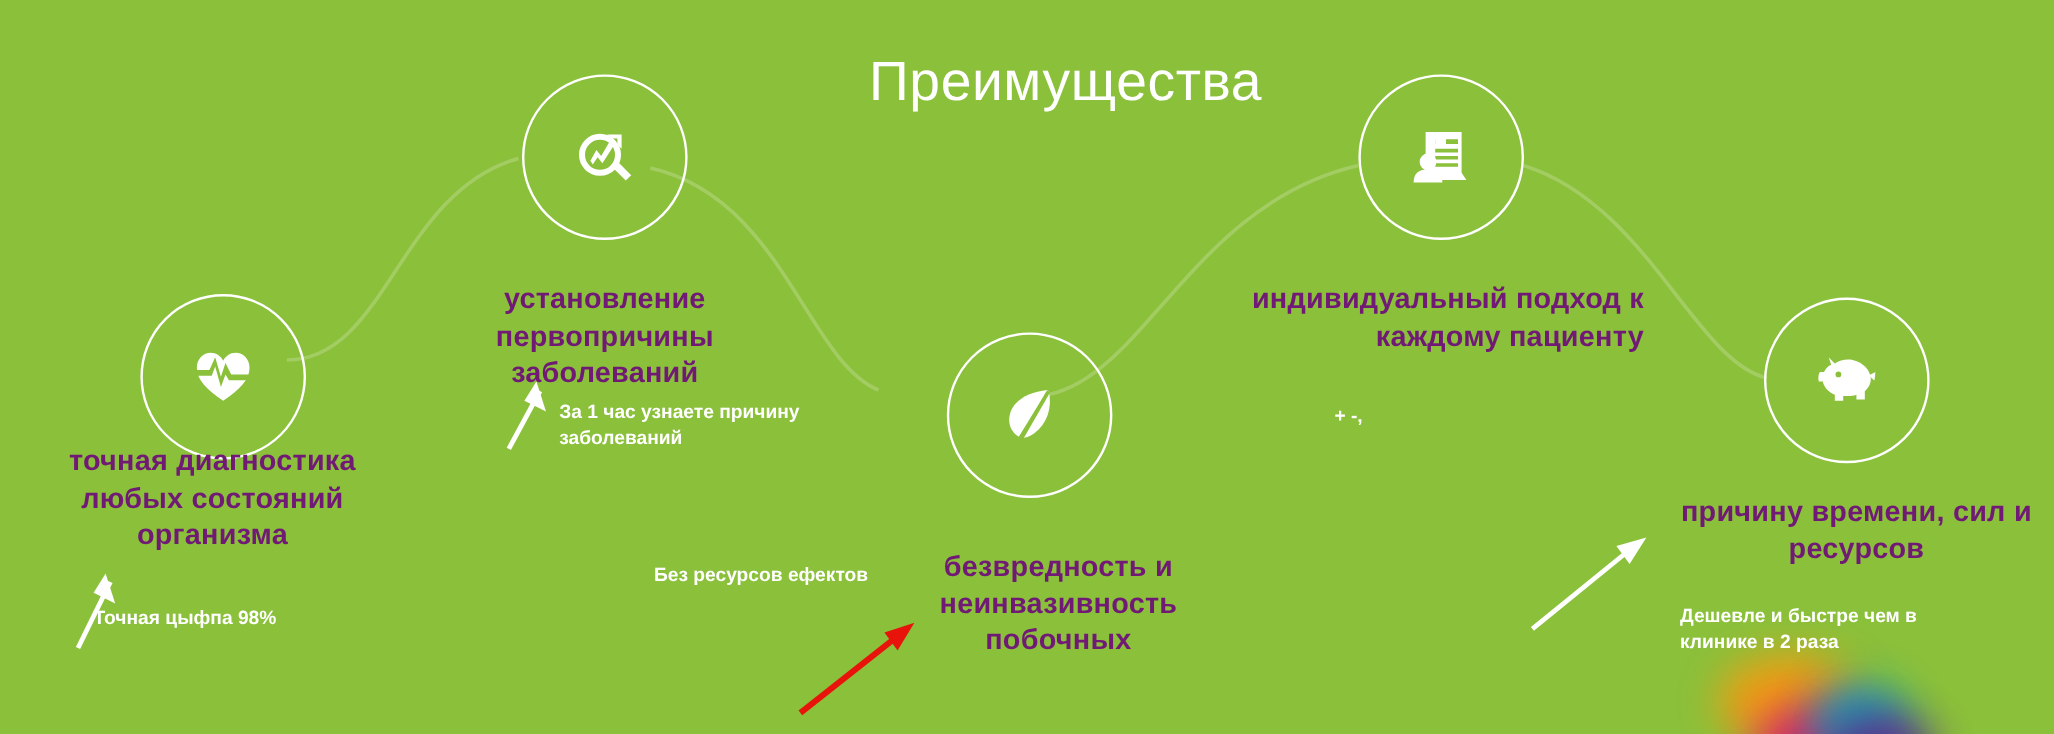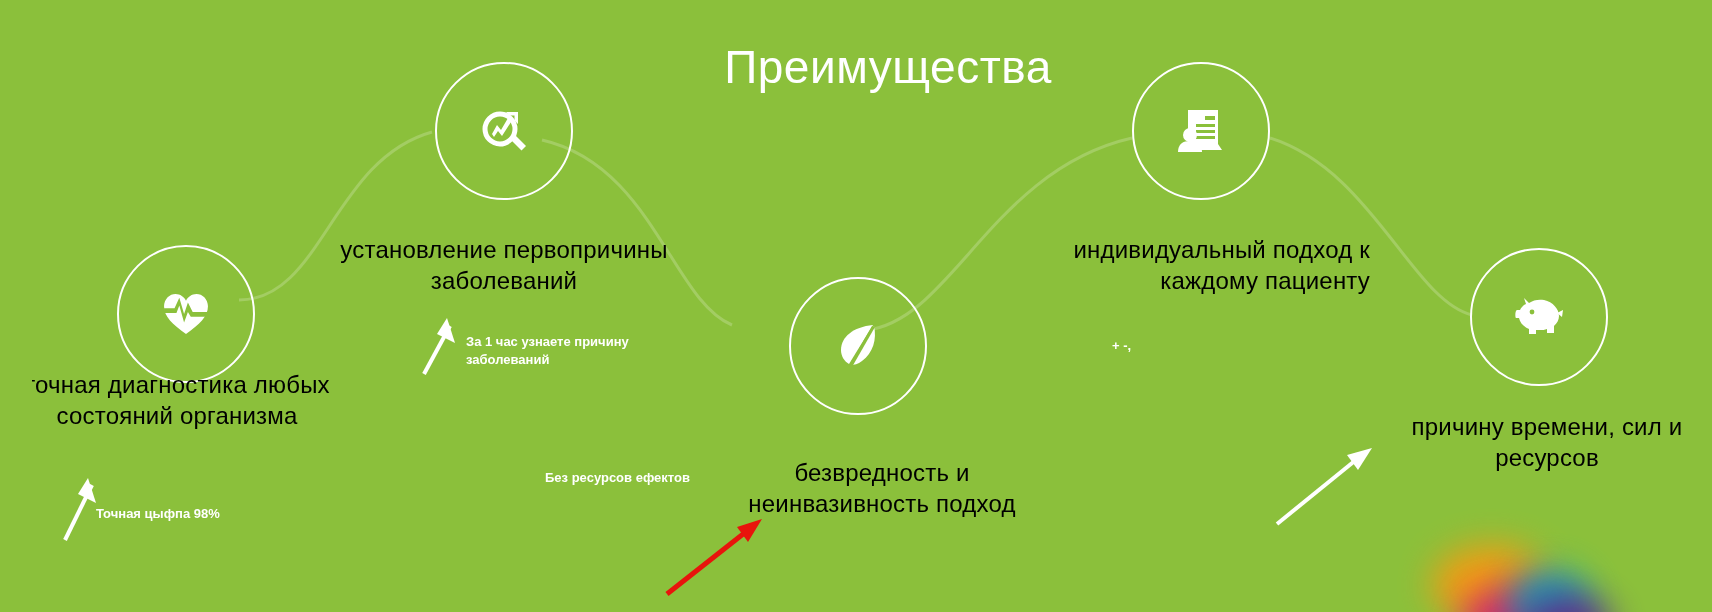--- a/index.html
+++ b/index.html
@@ -53,32 +53,32 @@
     box-sizing: border-box;
     display: flex;
     align-items: center;
     justify-content: center;
     background: transparent;
   }
   .circle svg { display: block; }
 
   .node-label {
     position: absolute;
-    color: #000000;
+    color: #701a75;
     font-size: 24px;
-    font-weight: 400;
+    font-weight: 700;
     line-height: 1.28;
     text-align: center;
     letter-spacing: 0.2px;
   }
 
   .note {
     position: absolute;
     color: #ffffff;
-    font-size: 13px;
+    font-size: 16px;
     font-weight: bold;
     line-height: 1.35;
     z-index: 5;
   }
 
   .blob {
     position: absolute;
     z-index: 2;
     filter: blur(17px);
     border-radius: 50%;
@@ -133,21 +133,21 @@
   <div class="node">
     <div class="circle" style="left:757px; top:277px;">
       <span>
         <svg width="42" height="46" viewBox="0 0 42 46">
           <path fill="#ffffff" d="M36 2 C16 4 4 14 4 27 C4 33 7 38 12 41 L36 2 Z"></path>
           <path fill="#ffffff" d="M37 3 C40 16 36 30 25 38 C21 41 17 42 14 42 L37 3 Z"></path>
           <path fill="#8bc03b" d="M35 3 L12 43 L15 44 L38 4 Z"></path>
         </svg>
       </span>
     </div>
-    <div class="node-label" style="left:700px; top:458px; width:300px;">безвредность и неинвазивность подход</div>
+    <div class="node-label" style="left:700px; top:458px; width:300px;">безвредность и неинвазивность побочных</div>
   </div>
 
   <div class="node">
     <div class="circle" style="left:1100px; top:62px;">
       <span>
         <svg width="50" height="46" viewBox="0 0 50 46">
           <path fill="#ffffff" d="M12 2 L42 2 L42 36 L46 42 L16 42 L12 36 Z"></path>
           <path fill="#8bc03b" d="M20 8 L39 8 L39 12 L20 12 Z M20 16 L39 16 L39 19 L20 19 Z M20 22 L39 22 L39 25 L20 25 Z M20 28 L39 28 L39 31 L20 31 Z"></path>
           <rect x="20" y="6" width="9" height="9" fill="#ffffff"></rect>
           <circle cx="14" cy="27" r="7" fill="#ffffff"></circle>
@@ -183,22 +183,23 @@
     <g>
       <path d="M635 594 L720 527" stroke="#e8140c" stroke-width="5" fill="none"></path>
       <path d="M730 519 L705 527 L716 542 Z" fill="#e8140c"></path>
     </g>
     <g>
       <path d="M1245 524 L1330 455" stroke="#ffffff" stroke-width="4" fill="none"></path>
       <path d="M1340 448 L1315 455 L1326 470 Z" fill="#ffffff"></path>
     </g>
   </svg>
 
-  <div class="note" style="left:64px; top:505px; width:230px;">Точная цыфпа 98%</div>
+  <div class="note" style="left:46px; top:505px; width:230px;">Точная цыфпа 98%</div>
 
   <div class="note" style="left:434px; top:333px; width:230px;">За 1 час узнаете причину заболеваний</div>
 
   <div class="note" style="left:513px; top:469px; width:220px;">Без ресурсов ефектов</div>
 
   <div class="note" style="left:1080px; top:337px; width:120px;">+ -,</div>
 
+  <div class="note" style="left:1368px; top:503px; width:230px;">Дешевле и быстре чем в клинике в 2 раза</div>
 
 </div>
 
 </body></html>

